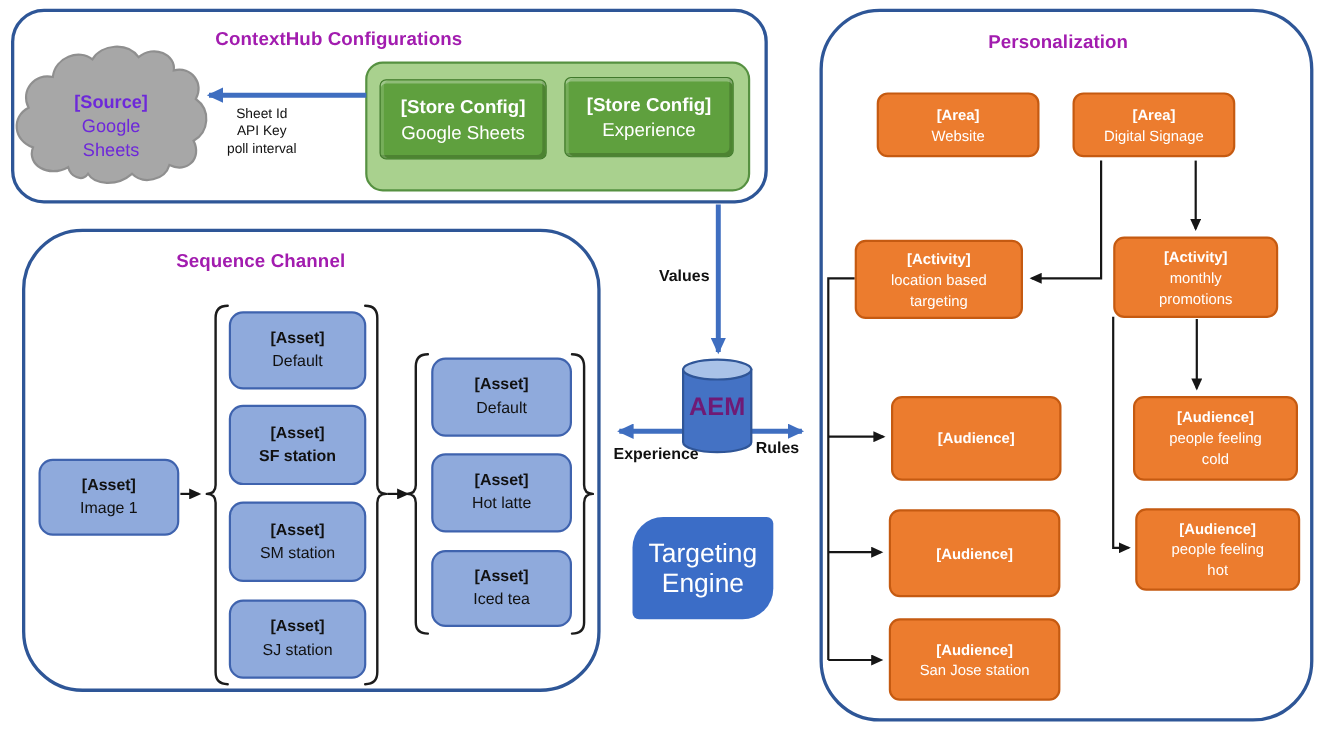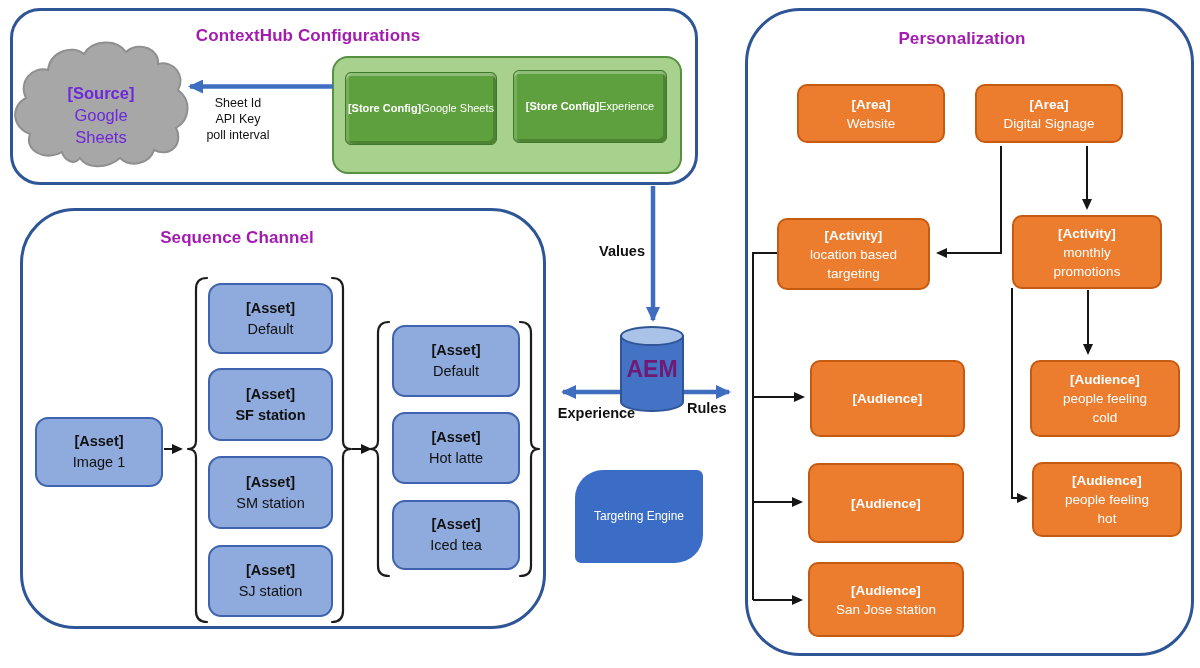--- a/index.html
+++ b/index.html
@@ -28,22 +28,22 @@
   }
   .cloud-text .tag{font-weight:700;display:block;}
   .cloud-text .nm{display:block;}
   .greenbox{
     position:absolute;z-index:1;background:#a9d18e;border:2.5px solid #569141;
     border-radius:16px;box-sizing:border-box;
   }
   .gbox{
     position:absolute;z-index:3;background:#5fa03e;border:1.5px solid #41792c;
     border-radius:6px;box-sizing:border-box;color:#fff;display:flex;
-    flex-direction:row;align-items:center;justify-content:center;
-    font-size:11px;line-height:23px;text-align:center;
+    flex-direction:column;align-items:center;justify-content:center;
+    font-size:17px;line-height:23px;text-align:center;
     box-shadow:inset 0 3px 0 rgba(255,255,255,.30), inset 3px 0 0 rgba(255,255,255,.15), inset -3px -3px 0 rgba(0,0,0,.18);
   }
   .gbox .tag{font-weight:700;}
   .abox{
     position:absolute;z-index:3;background:#8faadc;border:2px solid #3f63ae;
     border-radius:13px;box-sizing:border-box;color:#111;display:flex;
     flex-direction:column;align-items:center;justify-content:center;
     font-size:14.5px;line-height:21px;text-align:center;
   }
   .abox .tag{font-weight:700;}
@@ -55,21 +55,21 @@
     font-size:13.5px;line-height:19px;text-align:center;padding:0 14px;
   }
   .obox .tag{font-weight:700;}
   .obox.narrow{padding:0 20px;}
   .obox.narrower{padding:0 26px;}
   .aem-lbl{
     position:absolute;z-index:3;color:#701a75;font-size:23px;font-weight:600;
     text-align:center;
   }
   .teng{
-    position:absolute;z-index:3;background:#3b6dc7;color:#fff;font-size:12px;
+    position:absolute;z-index:3;background:#3b6dc7;color:#fff;font-size:24px;
     line-height:27px;border-radius:28px 6px 28px 6px;display:flex;
     align-items:center;justify-content:center;text-align:center;
     box-sizing:border-box;padding:0 8px;
   }
 </style>
 </head>
 <body>
 
 <div id="stage">
 

